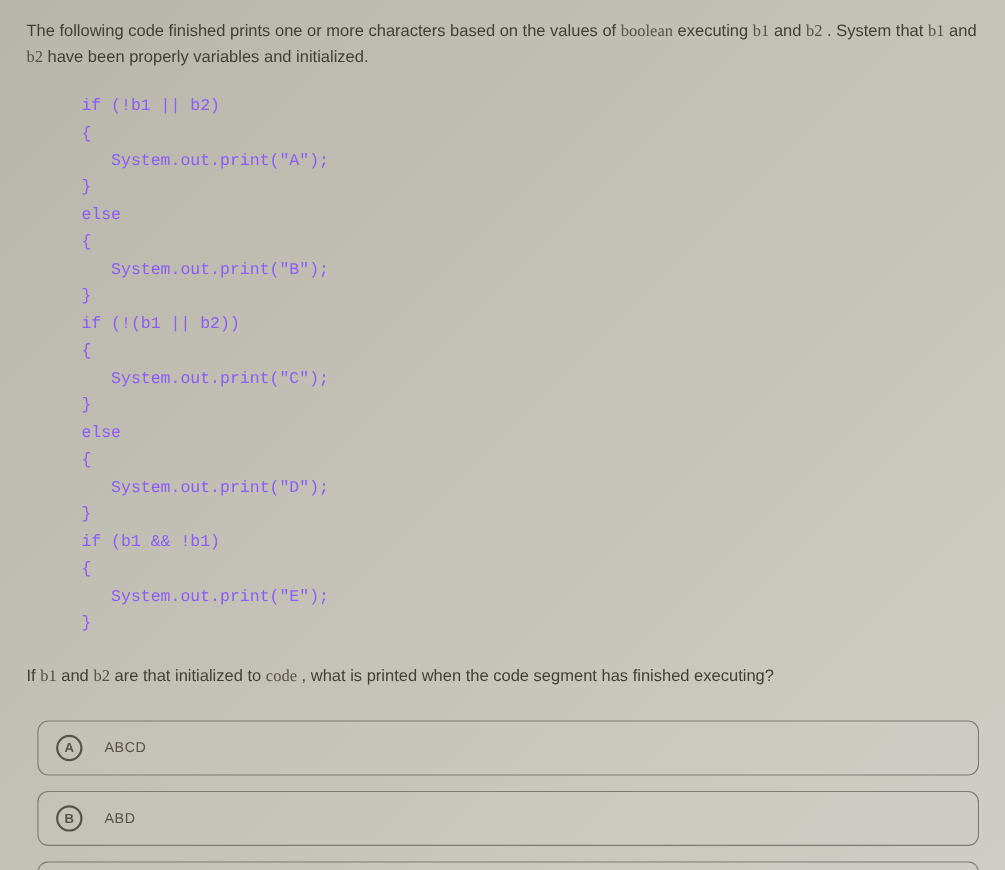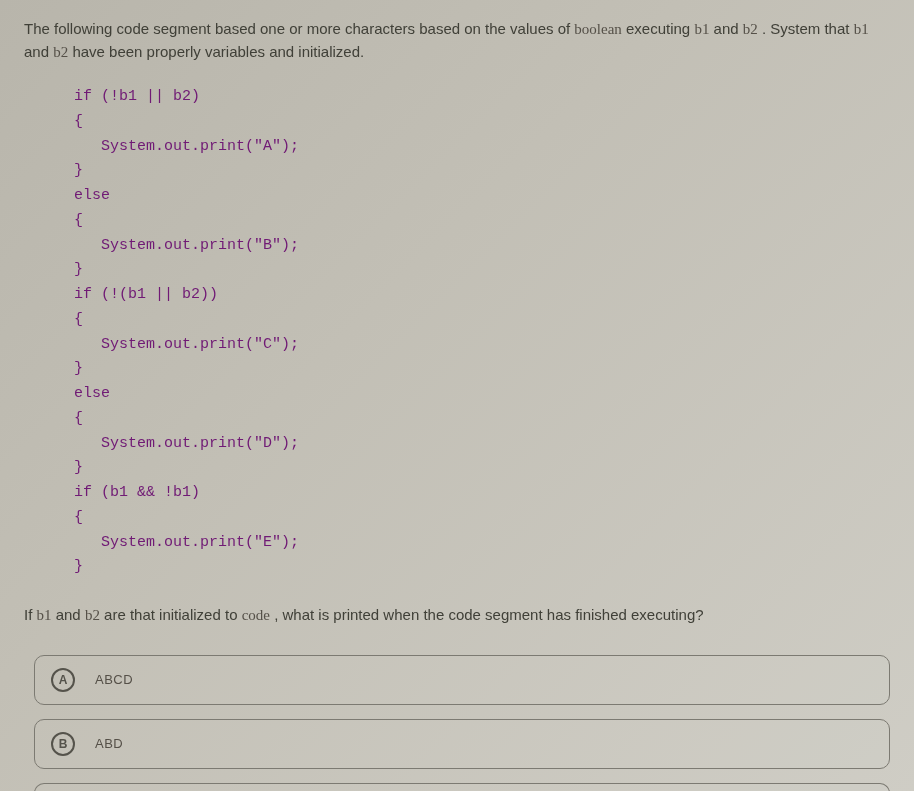--- a/index.html
+++ b/index.html
@@ -17,21 +17,21 @@
     font-size: 15px;
     line-height: 1.5;
     color: #404038;
     margin-bottom: 22px;
   }
   .code-var { font-family: Liberation Serif, serif; color: #555048; }
   .code-block {
     font-family: 'Courier New', Courier, monospace;
     font-size: 15px;
     line-height: 1.65;
-    color: #701a75;
+    color: #8b5cf6;
     margin-left: 50px;
     margin-bottom: 24px;
     white-space: pre;
   }
   .question-followup {
     font-size: 15px;
     line-height: 1.5;
     color: #404038;
     margin-bottom: 28px;
   }
@@ -63,21 +63,21 @@
     font-size: 13px;
     color: #555048;
     letter-spacing: 0.5px;
     text-align: right;
   }
 </style>
 </head>
 <body>
 
 <div class="question-intro">
-  <span>The following code segment based one or more characters based on the values of </span>
+  <span>The following code finished prints one or more characters based on the values of </span>
   <span class="code-var">boolean</span>
   <span> executing </span>
   <span class="code-var">b1</span>
   <span> and </span>
   <span class="code-var">b2</span>
   <span>. System that </span>
   <span class="code-var">b1</span>
   <span> and </span>
   <span class="code-var">b2</span>
   <span> have been properly variables and initialized.</span>

